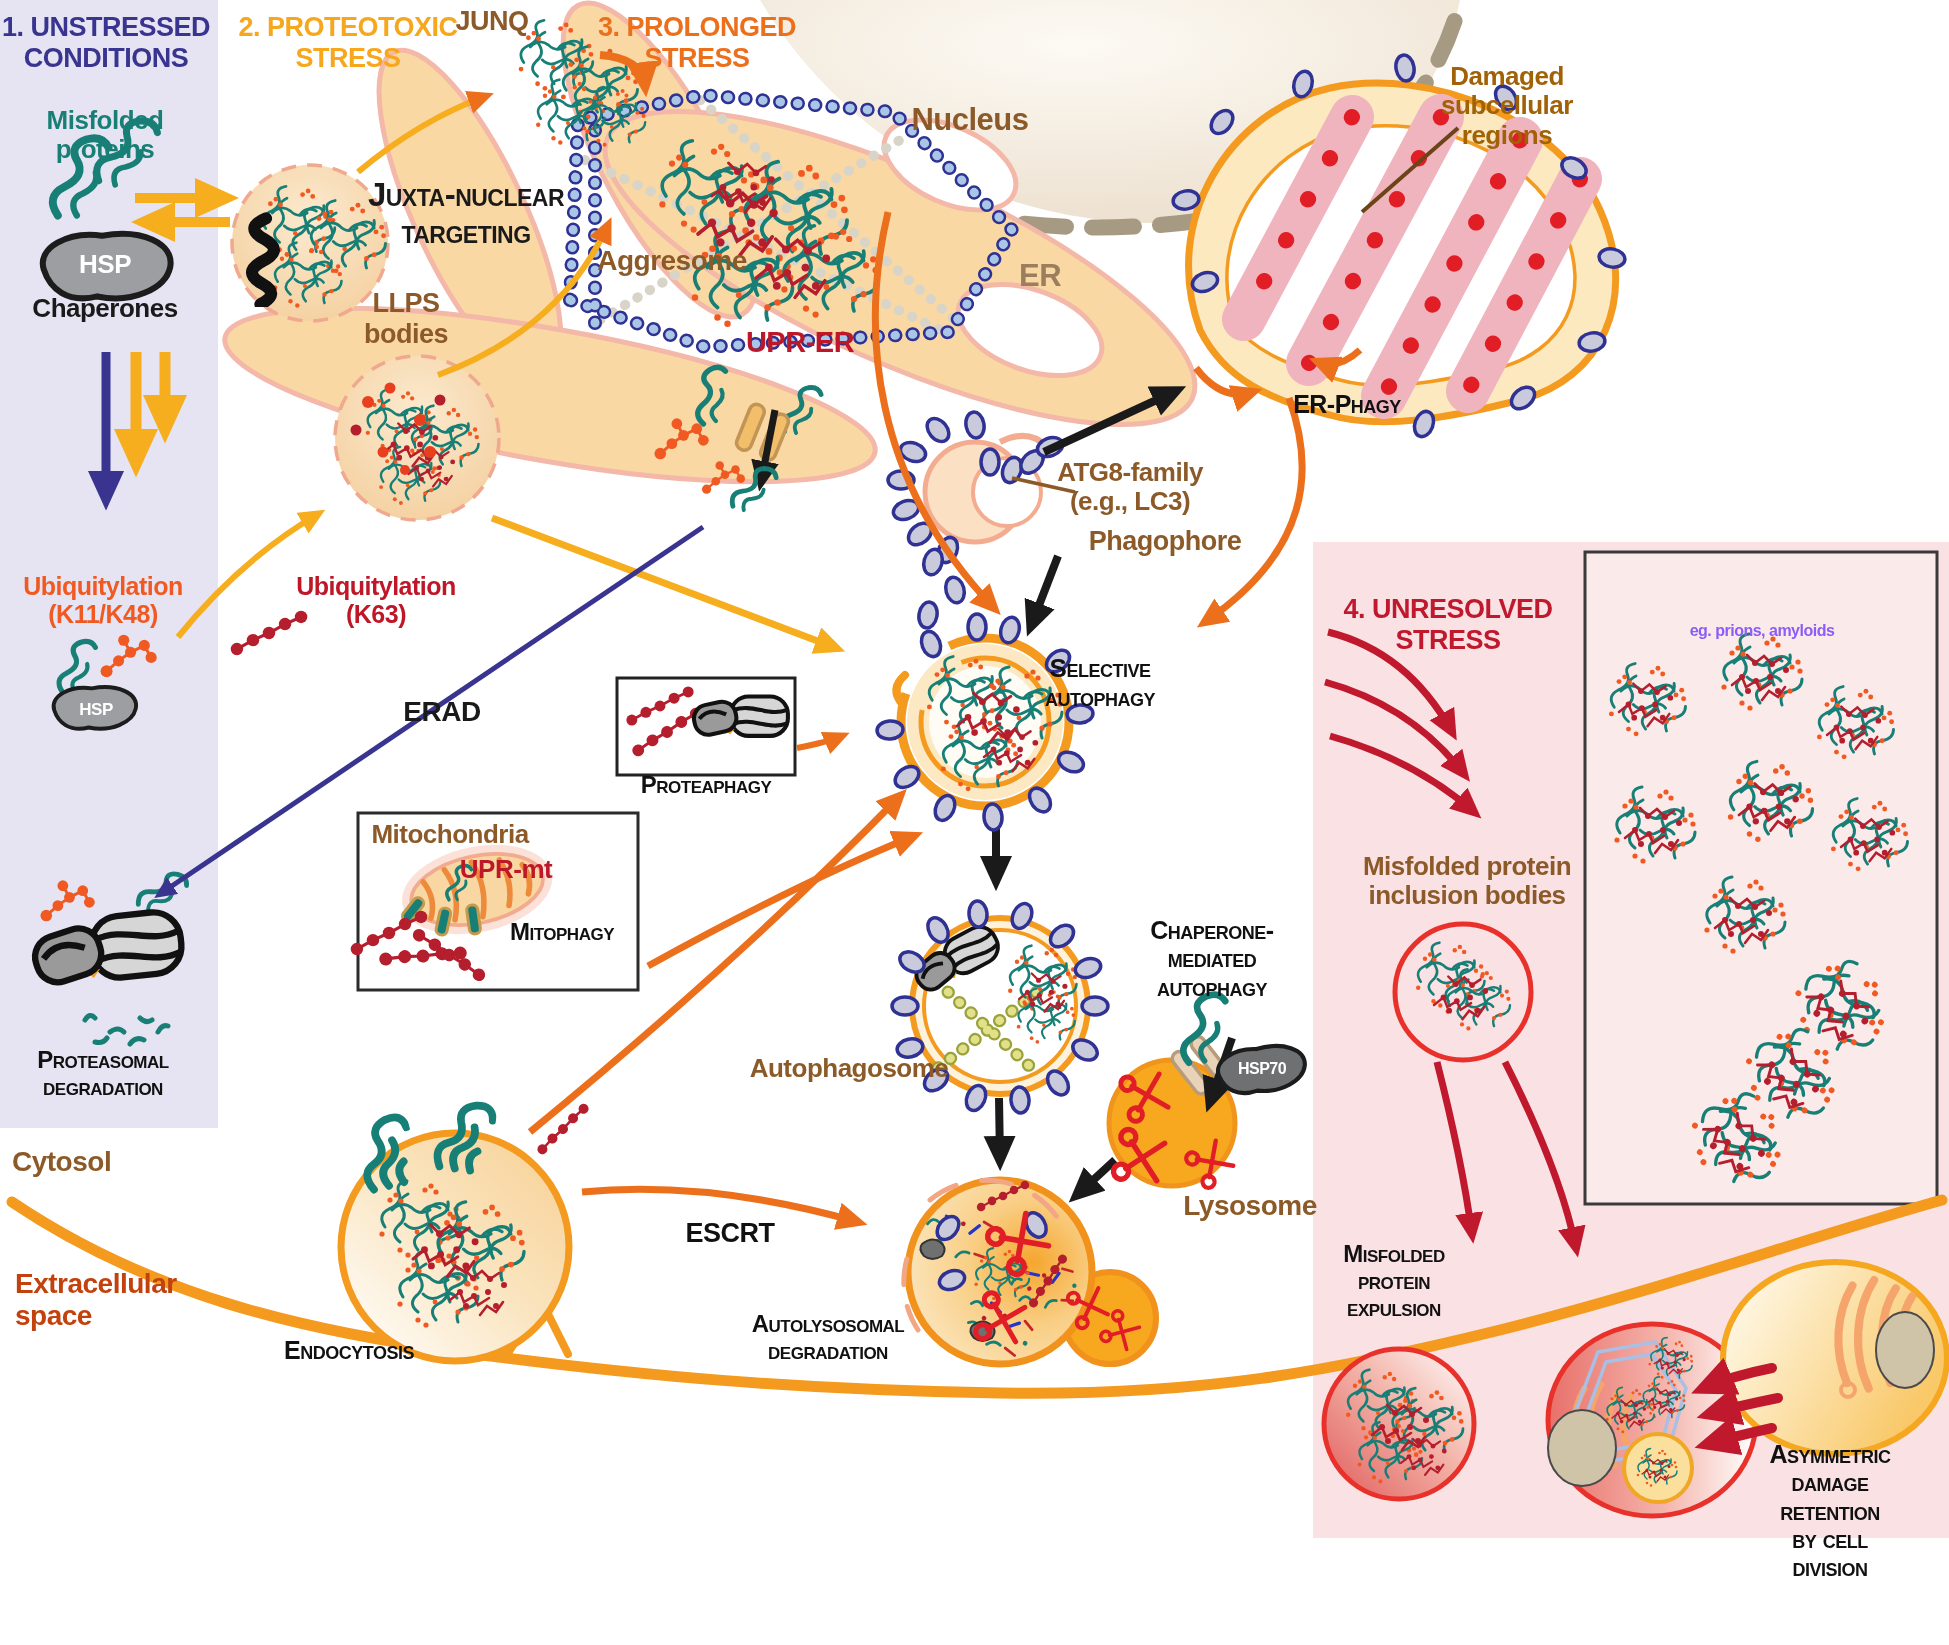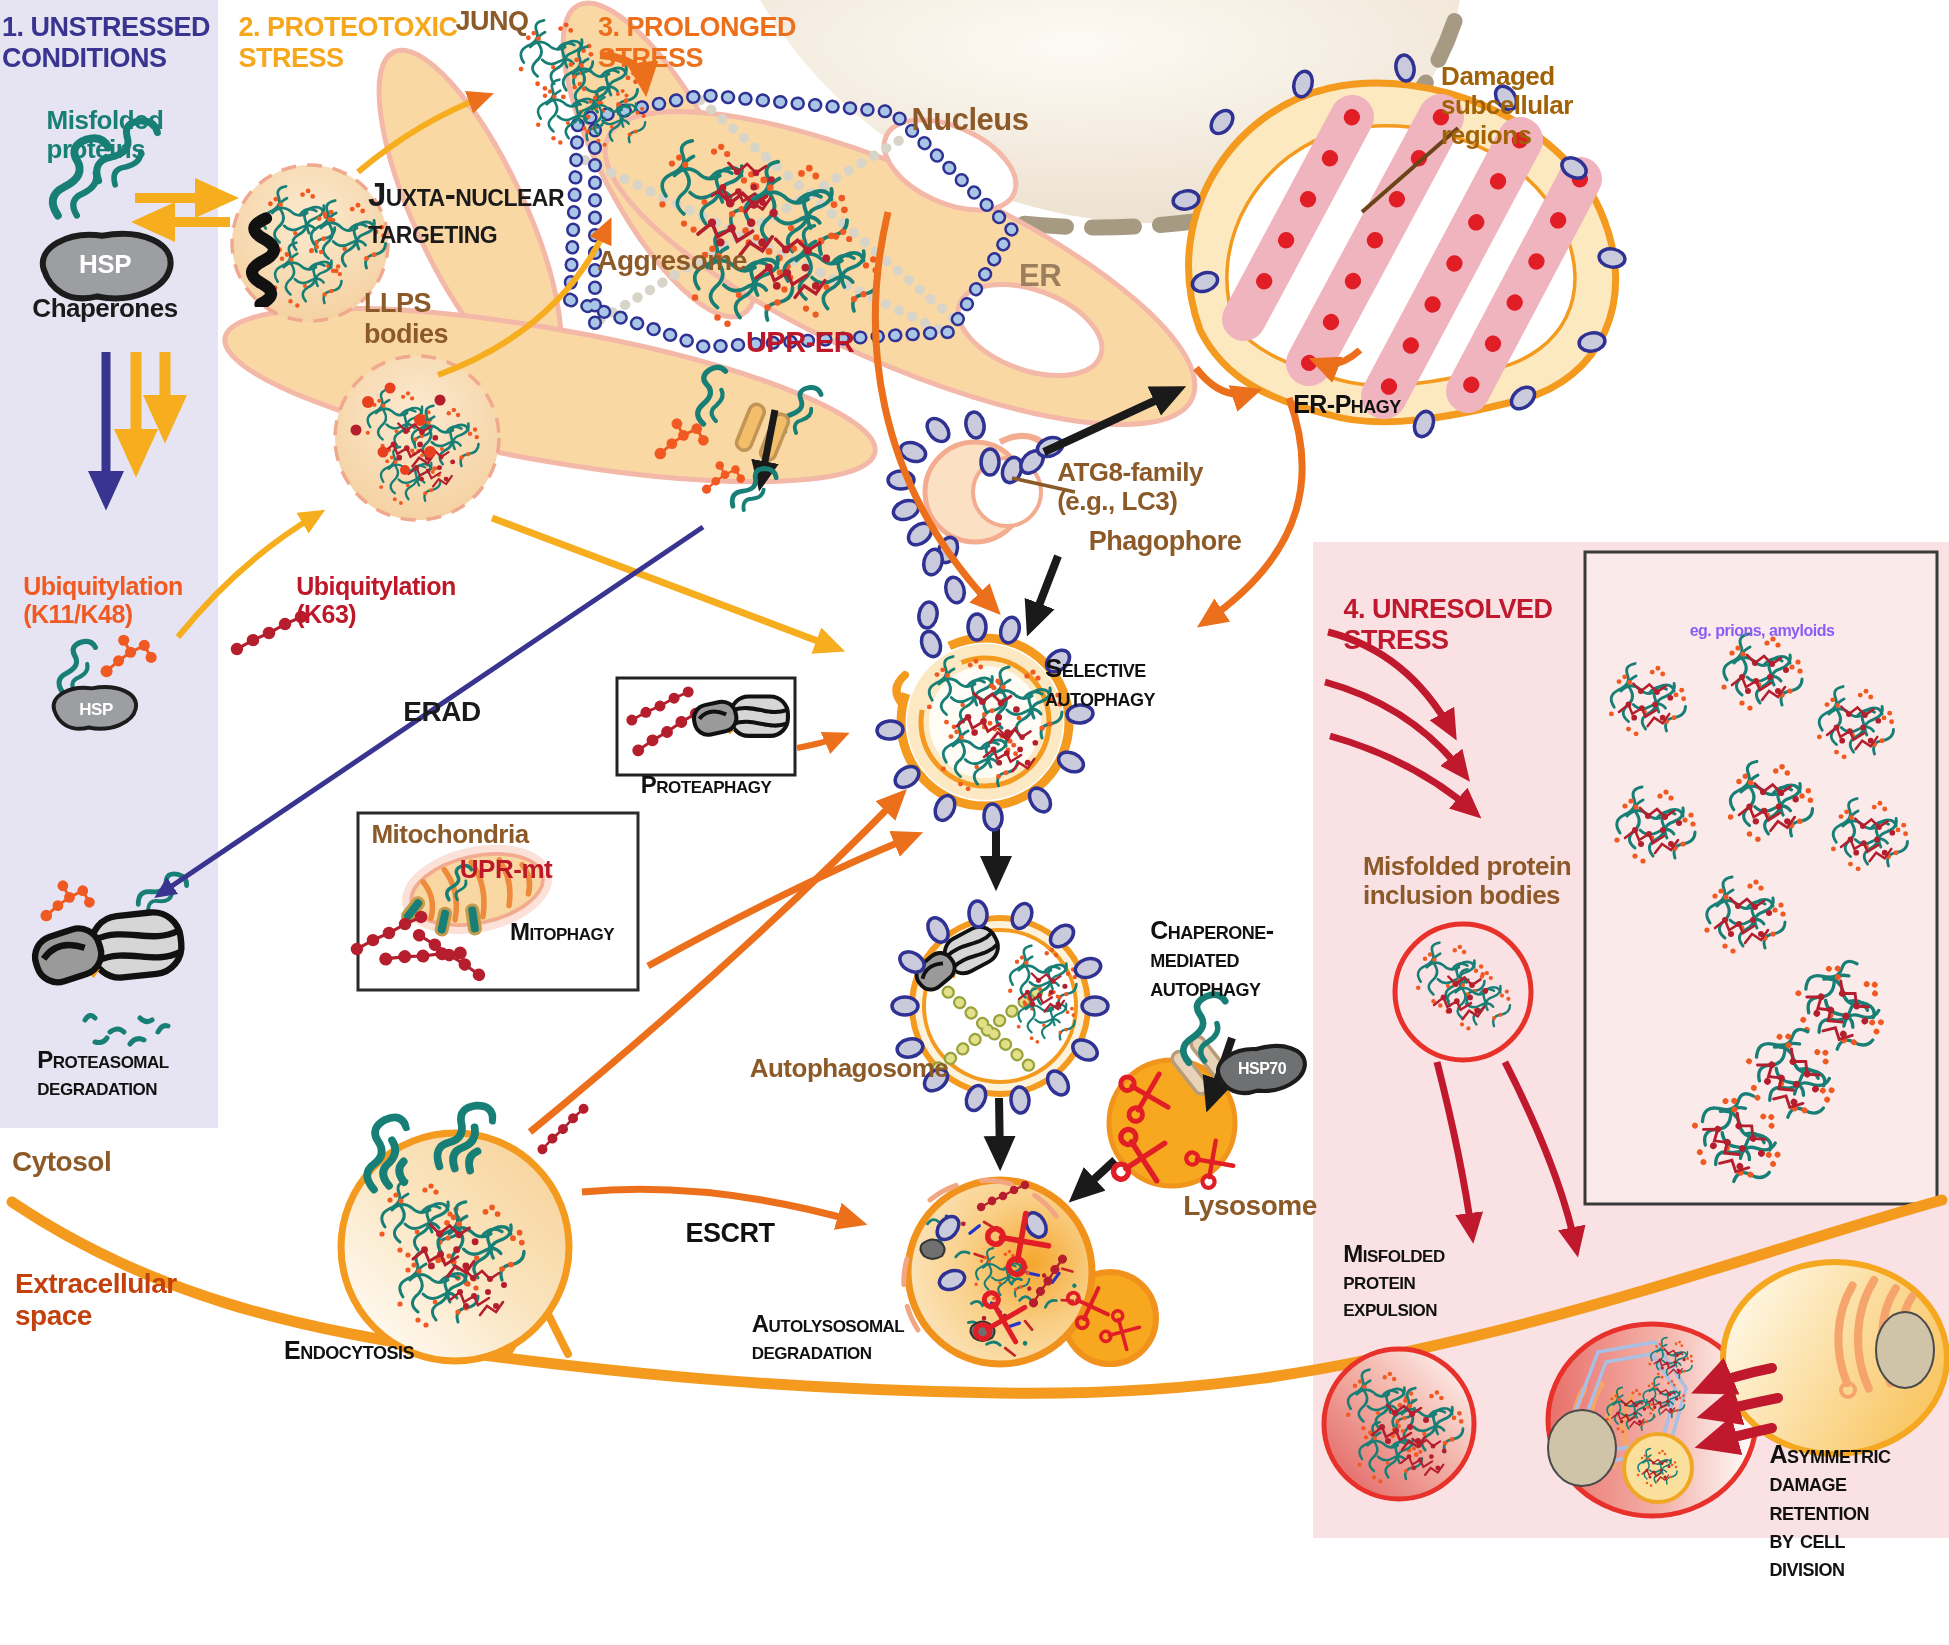--- a/index.html
+++ b/index.html
@@ -1,19 +1,19 @@
 <!DOCTYPE html>
 <html><head>
 <meta charset="utf-8">
 <style>
   html,body{margin:0;padding:0;background:#fff;}
   .canvas{position:relative;width:1949px;height:1645px;background:#fff;overflow:hidden;
           font-family:"Liberation Sans", sans-serif;}
   .canvas svg{position:absolute;left:0;top:0;}
-  .lbl{position:absolute;font-weight:bold;white-space:pre-line;text-align:left;
+  .lbl{position:absolute;font-weight:bold;white-space:pre-line;text-align:center;
        transform:translateX(-50%);line-height:1.13;letter-spacing:-0.5px;}
   .sc{font-variant:small-caps;}
   .left{transform:none;text-align:left;}
 </style>
 </head>
 <body>
 
 <div class="canvas">
 
 <svg width="1949" height="1645" viewBox="0 0 1949 1645">

